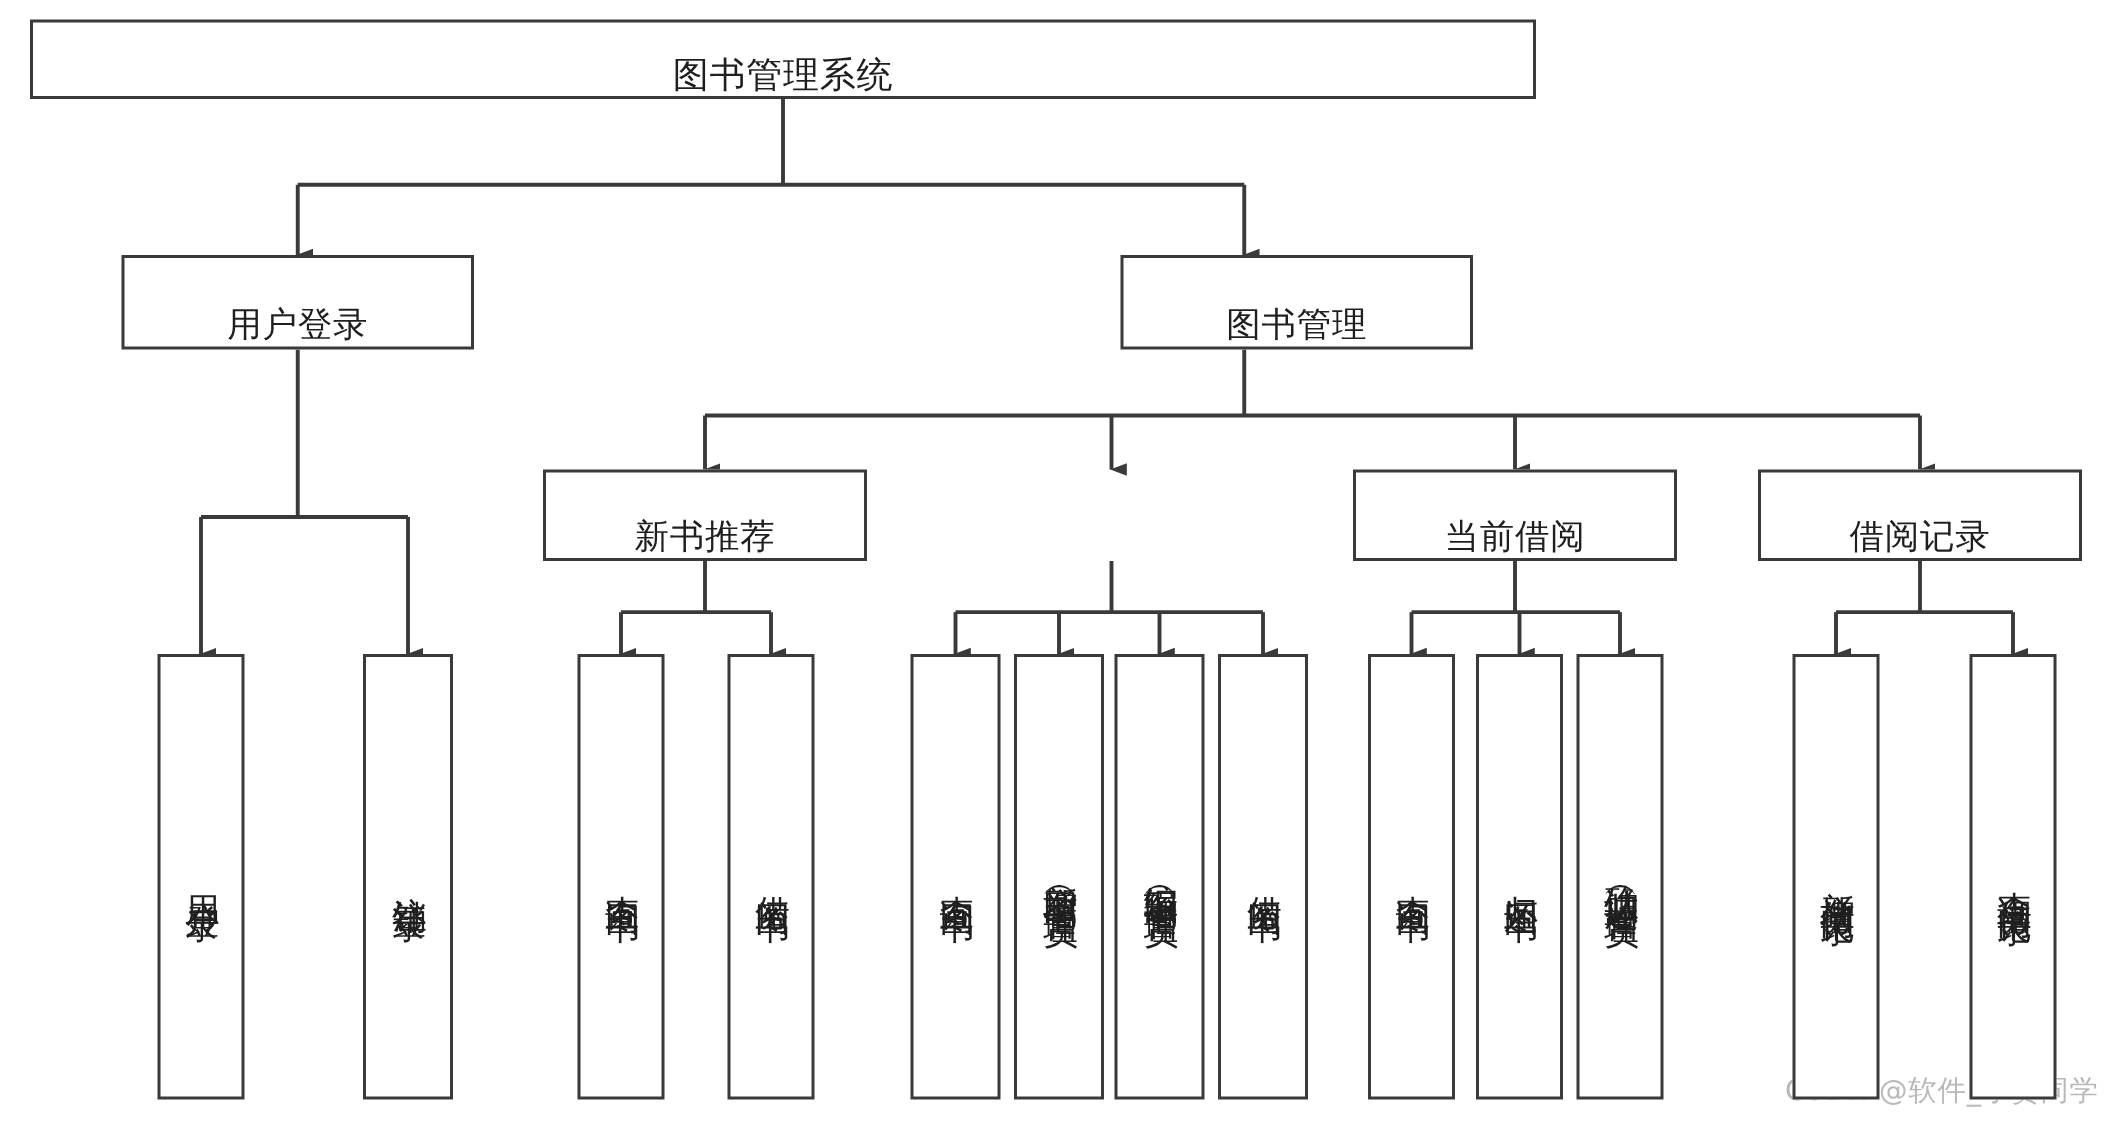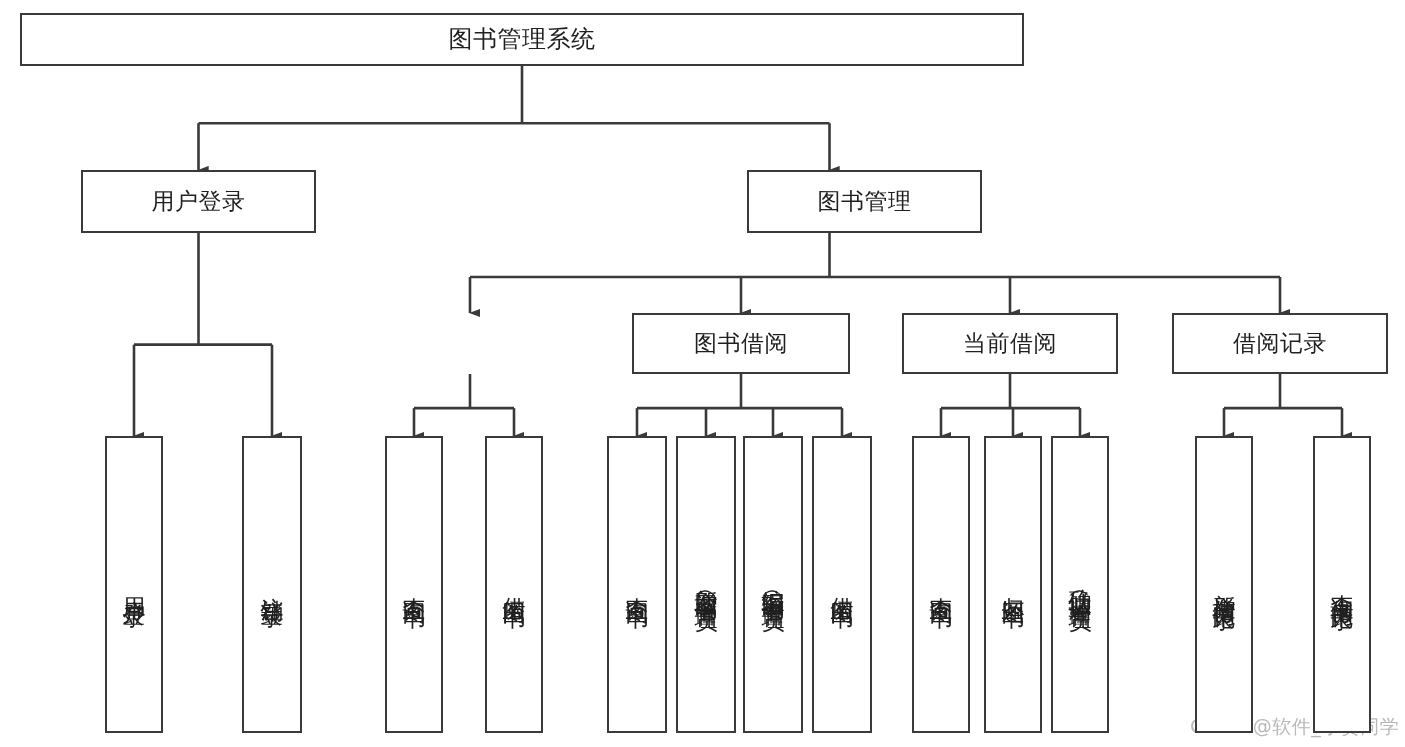--- a/index.html
+++ b/index.html
@@ -33,20 +33,21 @@
     display: flex;
     align-items: center;
     justify-content: center;
     color: #1f1f1f;
     line-height: 1.18;
     text-align: center;
   }
   .node.horiz {
     font-size: 23px;
     letter-spacing: 0.5px;
+    align-items: flex-end;
   }
   .node.vert {
     writing-mode: vertical-rl;
     text-orientation: upright;
     font-size: 23px;
     letter-spacing: 3px;
     padding-top: 4px;
     padding-bottom: 4px;
   }
   .node.vert .nlabel {
@@ -115,22 +116,22 @@
   <div class="watermark" style="left:1190px; top:714px;">CSDN @软件_小贺同学</div>
 <div class="node horiz root" style="left: 20px; top: 13px; width: 1004px; height: 53px;">
       <span class="nlabel">图书管理系统</span>
     </div>
     <div class="node horiz" style="left: 81px; top: 170px; width: 235px; height: 63px;">
       <span class="nlabel">用户登录</span>
     </div>
     <div class="node horiz" style="left: 747px; top: 170px; width: 235px; height: 63px;">
       <span class="nlabel">图书管理</span>
     </div>
-    <div class="node horiz" style="left: 632px; top: 313px; width: 218px; height: 61px;">
-      <span class="nlabel">图书借阅</span>
+    <div class="node horiz" style="left: 362px; top: 313px; width: 216px; height: 61px;">
+      <span class="nlabel">新书推荐</span>
     </div>
     <div class="node horiz" style="left: 902px; top: 313px; width: 216px; height: 61px;">
       <span class="nlabel">当前借阅</span>
     </div>
     <div class="node horiz" style="left: 1172px; top: 313px; width: 216px; height: 61px;">
       <span class="nlabel">借阅记录</span>
     </div>
     <div class="node vert" style="left: 105px; top: 436px; width: 58px; height: 297px;">
       <span class="nlabel">用户登录</span>
     </div>

